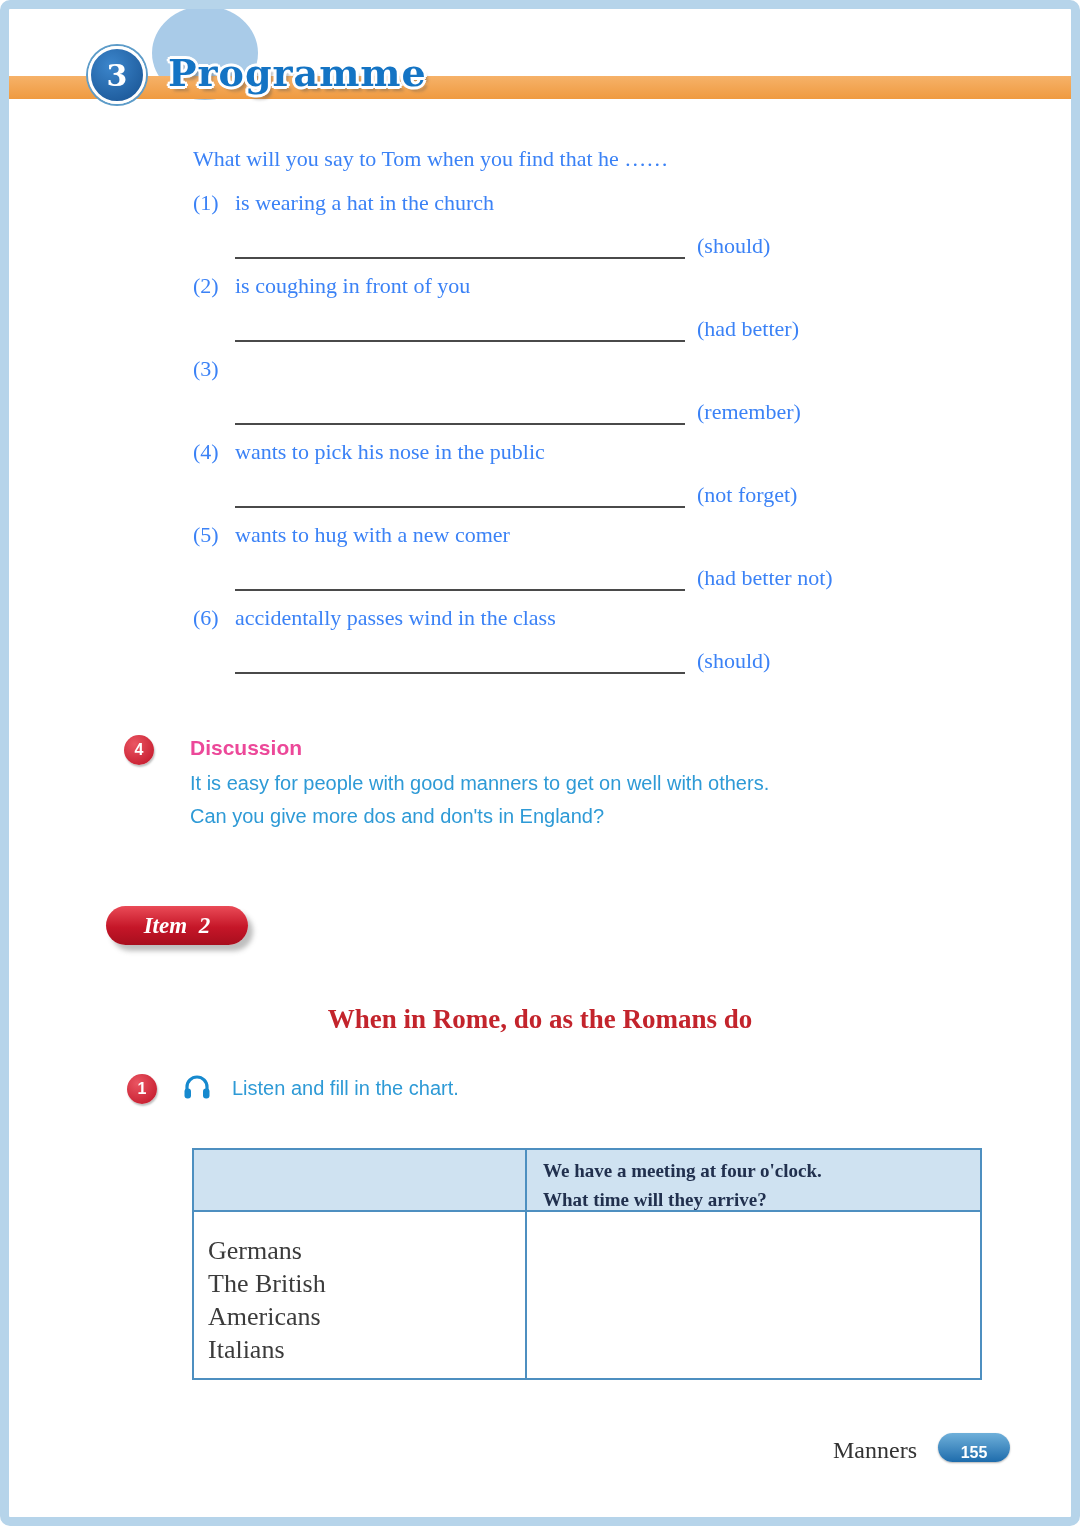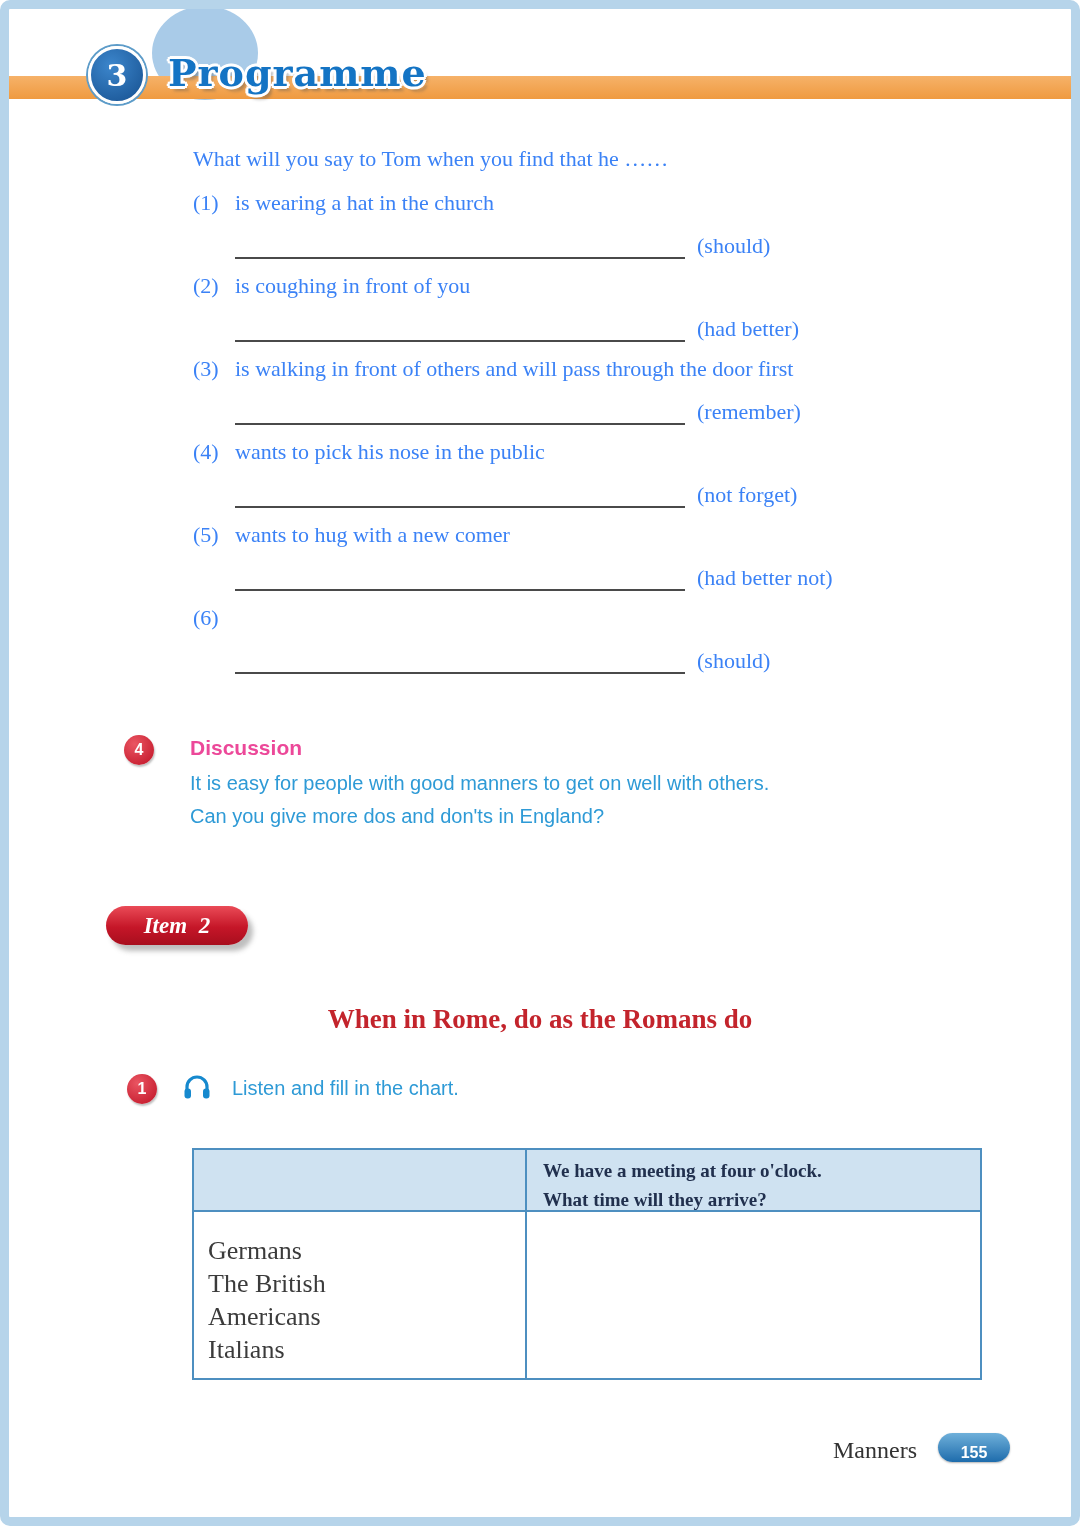--- a/index.html
+++ b/index.html
@@ -126,21 +126,20 @@
   <span class="q-num">(2)</span>
   <span>is coughing in front of you</span>
 </div>
 <div class="blank-row" style="top:312px">
   <span class="blank"></span>
   <span class="serif-text">(had better)</span>
 </div>
 
 <div class="q-line serif-text" style="top:356px">
   <span class="q-num">(3)</span>
-  <span>is walking in front of others and will pass through the door first</span>
 </div>
 <div class="blank-row" style="top:395px">
   <span class="blank"></span>
   <span class="serif-text">(remember)</span>
 </div>
 
 <div class="q-line serif-text" style="top:439px">
   <span class="q-num">(4)</span>
   <span>wants to pick his nose in the public</span>
 </div>
@@ -153,20 +152,21 @@
   <span class="q-num">(5)</span>
   <span>wants to hug with a new comer</span>
 </div>
 <div class="blank-row" style="top:561px">
   <span class="blank"></span>
   <span class="serif-text">(had better not)</span>
 </div>
 
 <div class="q-line serif-text" style="top:605px">
   <span class="q-num">(6)</span>
+  <span>accidentally passes wind in the class</span>
 </div>
 <div class="blank-row" style="top:644px">
   <span class="blank"></span>
   <span class="serif-text">(should)</span>
 </div>
 
 <div class="badge-red" style="left:124px; top:735px">
   <span>4</span>
 </div>
 <div class="disc-title">Discussion</div>

